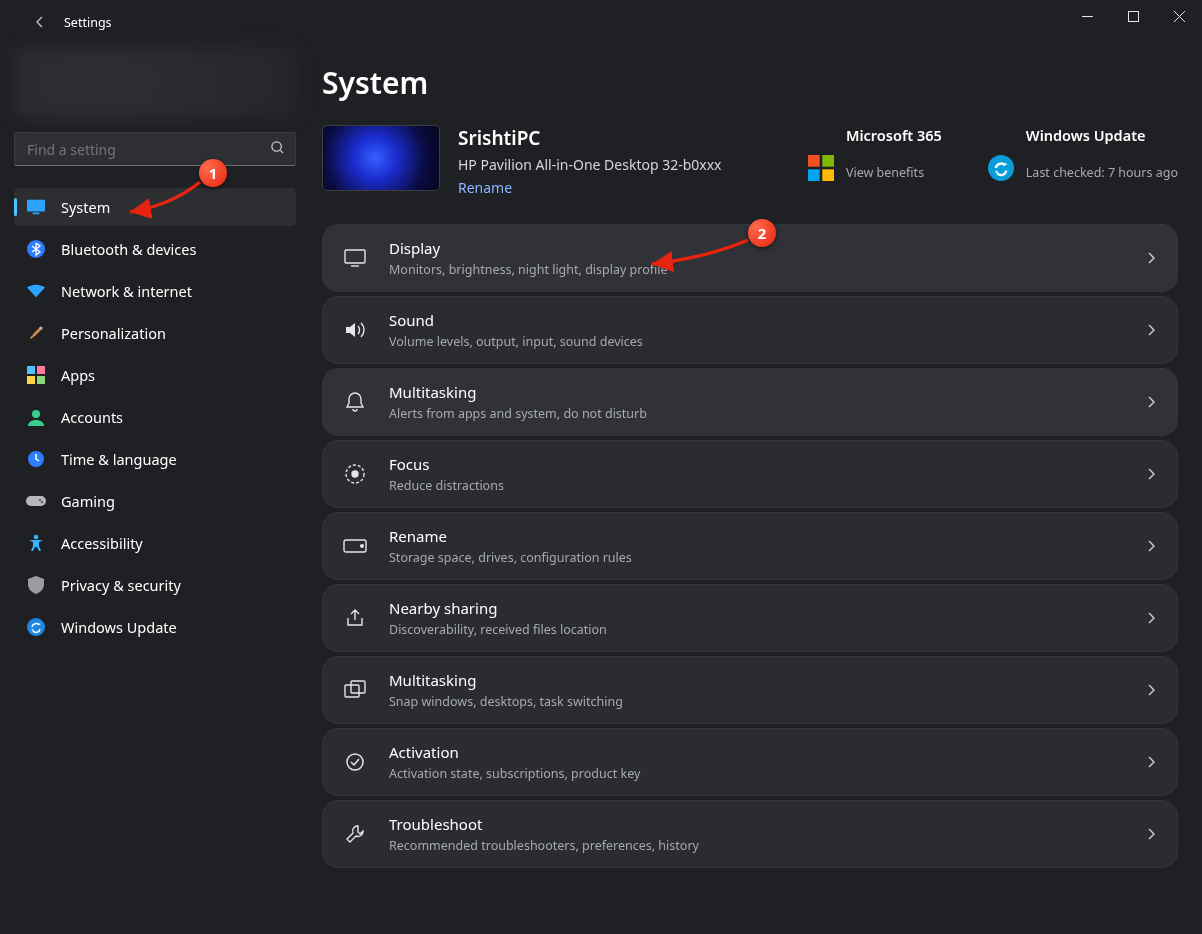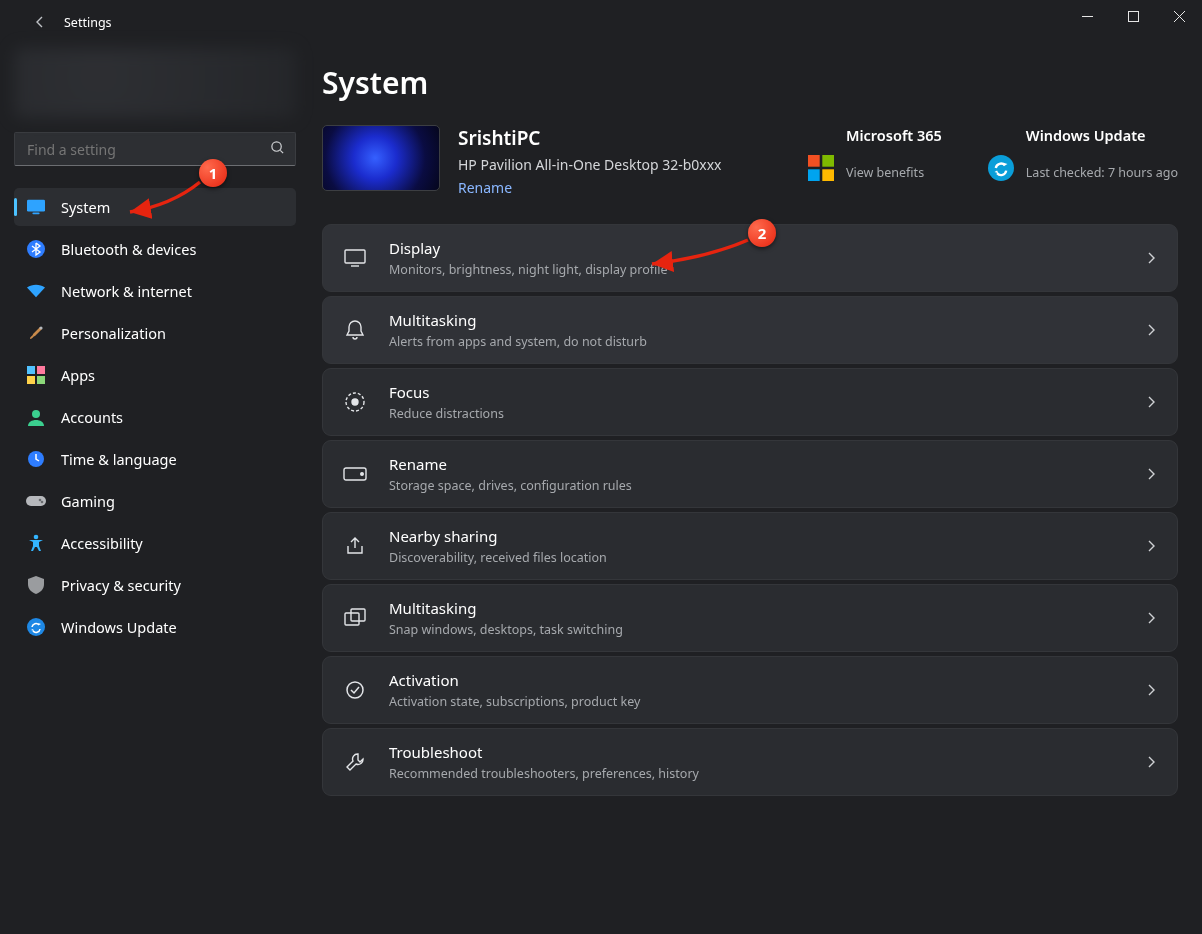--- a/index.html
+++ b/index.html
@@ -54,21 +54,21 @@
   .rename{font-size:14px;color:#8ab7ff;cursor:pointer}
 
   .status-block{display:flex;align-items:flex-end;gap:12px}
   .status-block + .status-block{margin-left:28px}
   .status-icon{width:26px;height:26px;flex:none}
   .status-title{font-size:14.5px;font-weight:600}
   .status-sub{font-size:12.5px;color:#a6a9ad;margin-top:19px}
 
   
   .settings-list{display:flex;flex-direction:column;gap:4px}
-  .row{background:#2a2c30;border:1px solid #34363a;border-radius:9px;height:68px;display:flex;align-items:center;padding:0 20px;gap:22px;cursor:default}
+  .row{background:#2a2c30;border:1px solid #34363a;border-radius:16px;height:68px;display:flex;align-items:center;padding:0 20px;gap:22px;cursor:default}
   .row.hover{background:#303237}
   .row-icon{width:24px;height:24px;display:flex;align-items:center;justify-content:center;color:#e3e5e8;flex:none}
   .row-text{flex:1}
   .row-title{font-size:15px;color:#fff}
   .row-sub{font-size:12.5px;color:#a6a9ad;margin-top:3px}
   .chev{color:#cfd1d4}
 
   
   .marker{position:absolute;width:28px;height:28px;border-radius:50%;background:radial-gradient(circle at 30% 30%,#ff6a4d,#e6240f);color:#fff;font-weight:700;font-size:15px;display:flex;align-items:center;justify-content:center;box-shadow:0 2px 4px rgba(0,0,0,.5);z-index:50}
   svg.arrow{position:absolute;z-index:49;pointer-events:none}
@@ -271,20 +271,35 @@
           </span>
         <div class="row-text">
             <div class="row-title">Display</div>
             <div class="row-sub">Monitors, brightness, night light, display profile</div>
           </div>
         <span class="chev"><svg width="12" height="12" viewBox="0 0 12 12" fill="none" stroke="#cfd1d4" stroke-width="1.4">
               <path d="m4 1 5 5-5 5"></path>
             </svg></span>
       </div>
 
+      <div class="row">
+        <span class="row-icon">
+            <svg width="22" height="20" viewBox="0 0 22 20" fill="none" stroke="#e3e5e8" stroke-width="1.4">
+              <path d="M2 7v6h4l5 4V3L6 7z" fill="#e3e5e8" stroke="none"></path>
+              <path d="M14 6c2 2 2 6 0 8M17 3c4 4 4 10 0 14"></path>
+            </svg>
+          </span>
+        <div class="row-text">
+            <div class="row-title">Sound</div>
+            <div class="row-sub">Volume levels, output, input, sound devices</div>
+          </div>
+        <span class="chev"><svg width="12" height="12" viewBox="0 0 12 12" fill="none" stroke="#cfd1d4" stroke-width="1.4">
+              <path d="m4 1 5 5-5 5"></path>
+            </svg></span>
+      </div>
 
       <div class="row hover">
         <span class="row-icon">
             <svg width="20" height="22" viewBox="0 0 20 22" fill="none" stroke="#e3e5e8" stroke-width="1.4">
               <path d="M10 2a6 6 0 0 0-6 6v4l-2 4h16l-2-4V8a6 6 0 0 0-6-6zM8 18a2 2 0 0 0 4 0"></path>
             </svg>
           </span>
         <div class="row-text">
             <div class="row-title">Multitasking</div>
             <div class="row-sub">Alerts from apps and system, do not disturb</div>

